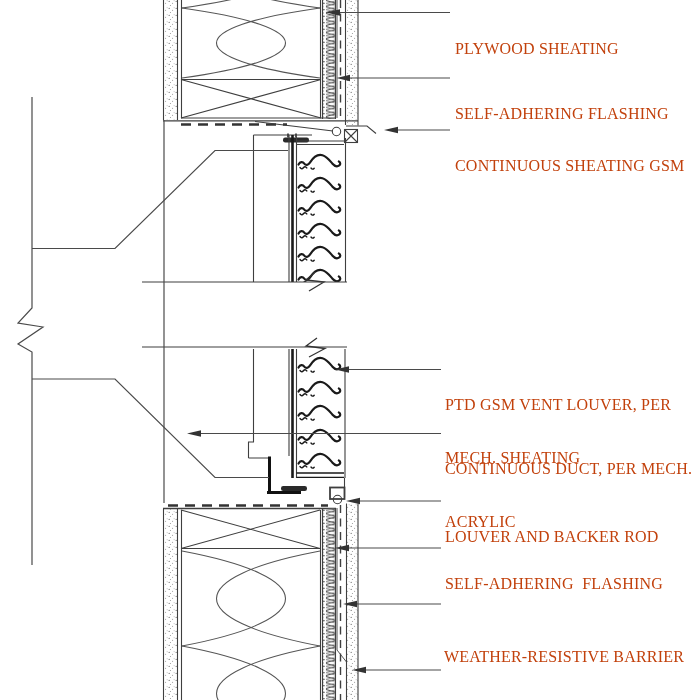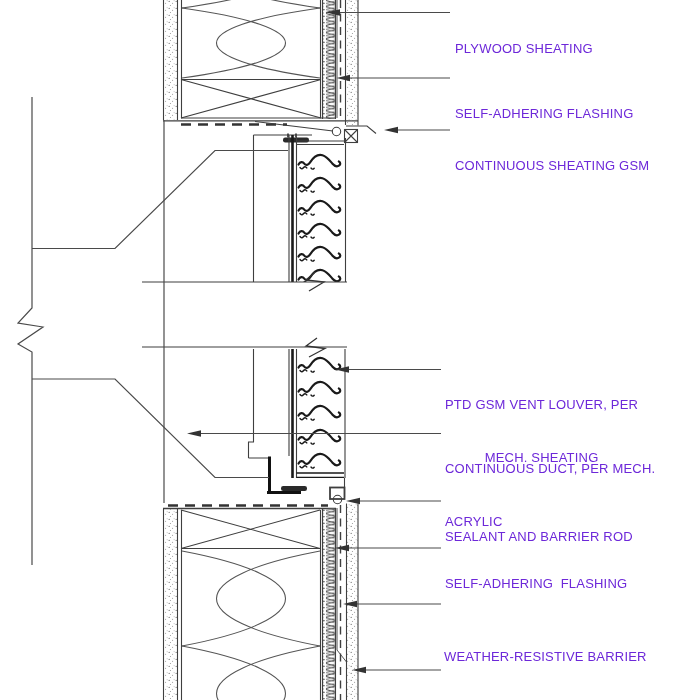--- a/index.html
+++ b/index.html
@@ -1,20 +1,20 @@
 <!DOCTYPE html>
 <html><head>
 <meta charset="utf-8">
 <style>
   html,body{margin:0;padding:0;background:#fff;}
   #stage{position:relative;width:700px;height:700px;background:#fff;overflow:hidden;
          font-family:"Liberation Sans",sans-serif;}
   #linework{position:absolute;left:0;top:0;}
-  .label{position:absolute;color:#6d28d9;font-size:13px;line-height:17.5px;
-         letter-spacing:.2px;white-space:pre-wrap;font-weight:400;}
+  .label{position:absolute;color:#c2410c;font-size:16px;line-height:17.5px;
+         letter-spacing:.2px;white-space:pre-wrap;font-weight:400;font-family:Liberation Serif, serif;}
   .label span{display:block;}
 </style>
 </head>
 <body>
 
 <div id="stage">
 
 <svg id="linework" width="700" height="700" viewBox="0 0 700 700">
   <defs>
     <pattern id="stip" width="7" height="7" patternUnits="userSpaceOnUse">
@@ -192,30 +192,30 @@
 
   <div class="label" style="left:455px;top:5px;">
     <span>PLYWOOD SHEATING</span>
   </div>
   <div class="label" style="left:455px;top:70px;">
     <span>SELF-ADHERING FLASHING</span>
   </div>
   <div class="label" style="left:455px;top:122px;">
     <span>CONTINUOUS SHEATING GSM</span>
   </div>
-  <div class="label" style="left:445px;top:361px;text-align:center;">
+  <div class="label" style="left:445px;top:361px;">
     <span>PTD GSM VENT LOUVER, PER</span>
     <span>MECH. SHEATING</span>
   </div>
   <div class="label" style="left:445px;top:425px;">
     <span>CONTINUOUS DUCT, PER MECH.</span>
     <span>ACRYLIC</span>
   </div>
   <div class="label" style="left:445px;top:493px;">
-    <span>SEALANT AND BARRIER ROD</span>
+    <span>LOUVER AND BACKER ROD</span>
   </div>
   <div class="label" style="left:445px;top:540px;">
     <span>SELF-ADHERING  FLASHING</span>
   </div>
   <div class="label" style="left:444px;top:613px;">
     <span>WEATHER-RESISTIVE BARRIER</span>
   </div>
   <div class="label" style="left:445px;top:662px;">
     <span>ACRYLIC STUCCO o/ METAL</span>
     

